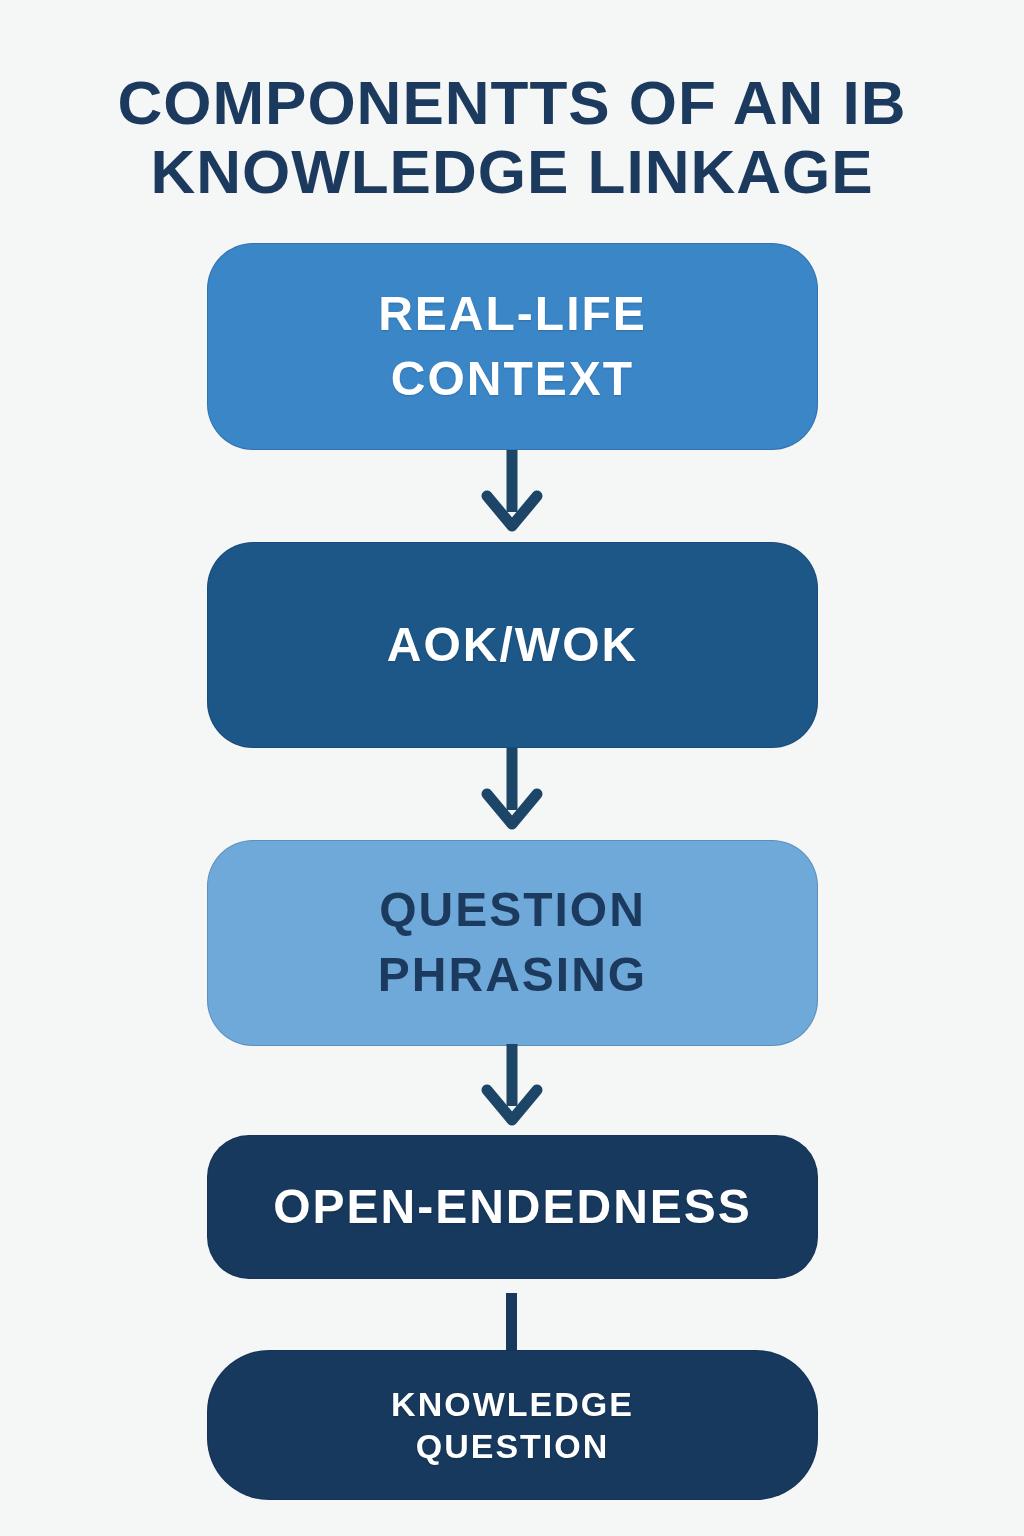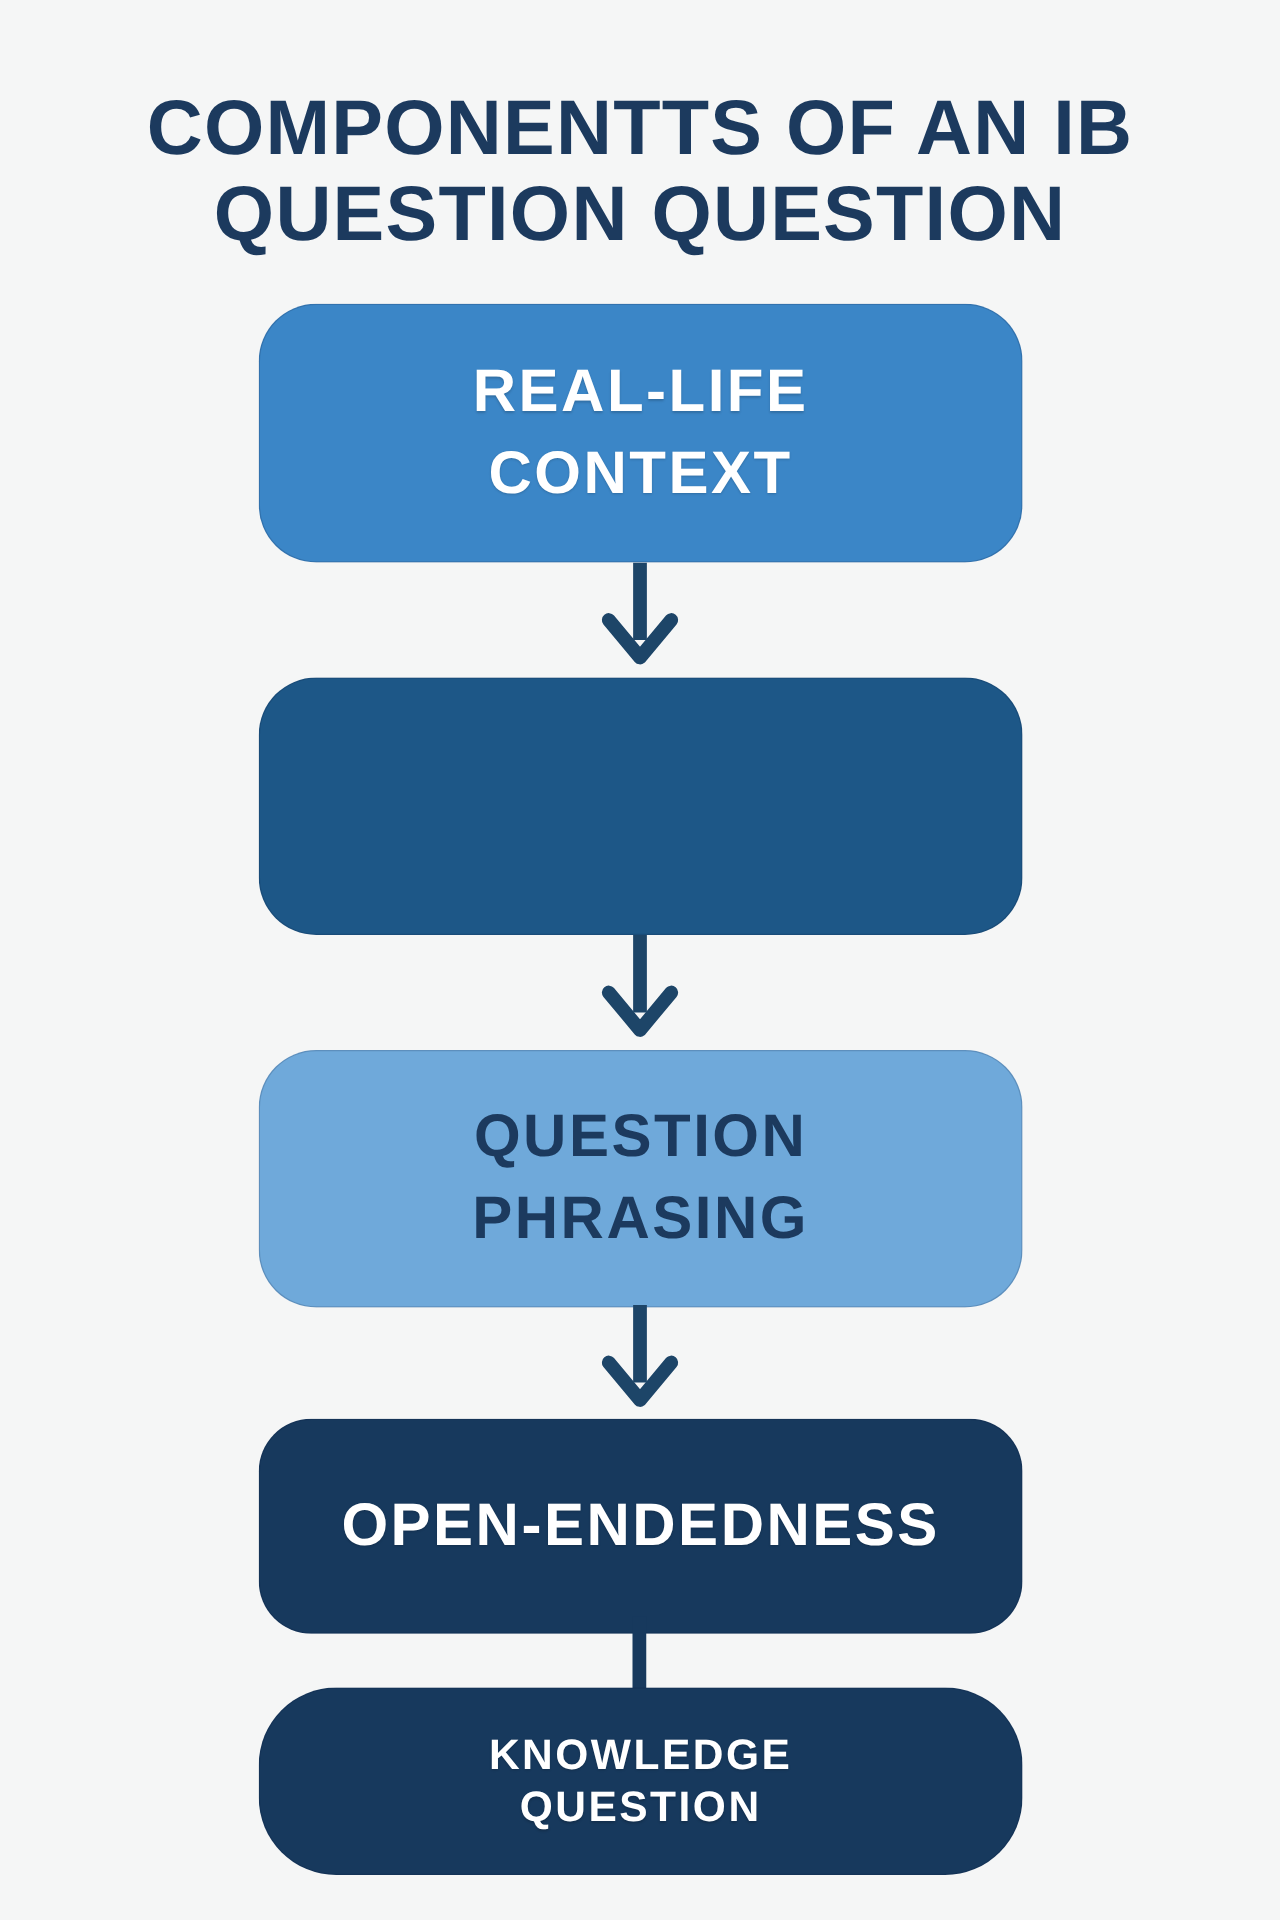--- a/index.html
+++ b/index.html
@@ -42,21 +42,21 @@
     text-align: center;
     font-weight: 700;
     letter-spacing: 2px;
     border: 1px solid rgba(10, 30, 60, 0.18);
   }
   .box .bline { display: block; }
   .box-white-text .bline { text-shadow: 0 1px 2px rgba(0,0,0,0.18); }
   .box1 { top: 243px; height: 207px; border-radius: 46px; font-size: 48px; line-height: 1.35; }
   .box2 { top: 542px; height: 206px; border-radius: 46px; font-size: 48px; line-height: 1.35; }
   .box3 { top: 840px; height: 206px; border-radius: 46px; font-size: 48px; line-height: 1.35; }
-  .box4 { top: 1135px; height: 172px; border-radius: 42px; font-size: 48px; line-height: 1.2; }
+  .box4 { top: 1135px; height: 144px; border-radius: 42px; font-size: 48px; line-height: 1.2; }
   .box5 { top: 1350px; height: 150px; border-radius: 62px; font-size: 34px; line-height: 1.25; }
   .arrow {
     position: absolute;
     left: 477px;
     width: 70px;
     height: 92px;
     color: #1d4568;
   }
   .arrow1 { top: 450px; }
   .arrow2 { top: 748px; }
@@ -70,34 +70,35 @@
     background: #17395d;
   }
 </style>
 </head>
 <body>
 
 <div class="stage" style="background: rgb(245, 246, 246);">
 
   <h1 class="title" style="color: rgb(28, 58, 94);">
     <span>COMPONENTTS OF AN IB</span>
-    <span>QUESTION QUESTION</span>
+    <span>KNOWLEDGE LINKAGE</span>
   </h1>
 
   <div class="box box1 box-white-text" style="background: rgb(59, 134, 199); color: rgb(255, 255, 255);">
     <span class="bline">REAL-LIFE</span>
     <span class="bline">CONTEXT</span>
   </div>
 
   <svg class="arrow arrow1" viewBox="0 0 70 92" xmlns="http://www.w3.org/2000/svg" style="color: rgb(29, 69, 104);">
     <path d="M35 0 V62" fill="none" stroke="currentColor" stroke-width="11"></path>
     <path d="M10 46 L35 76 L60 46" fill="none" stroke="currentColor" stroke-width="11" stroke-linecap="round" stroke-linejoin="round"></path>
   </svg>
 
   <div class="box box2 box-white-text" style="background: rgb(29, 87, 135); color: rgb(255, 255, 255);">
+    <span class="bline">AOK/WOK</span>
   </div>
 
   <svg class="arrow arrow2" viewBox="0 0 70 92" xmlns="http://www.w3.org/2000/svg" style="color: rgb(29, 69, 104);">
     <path d="M35 0 V62" fill="none" stroke="currentColor" stroke-width="11"></path>
     <path d="M10 46 L35 76 L60 46" fill="none" stroke="currentColor" stroke-width="11" stroke-linecap="round" stroke-linejoin="round"></path>
   </svg>
 
   <div class="box box3" style="background: rgb(111, 169, 218); color: rgb(28, 58, 94);">
     <span class="bline">QUESTION</span>
     <span class="bline">PHRASING</span>

